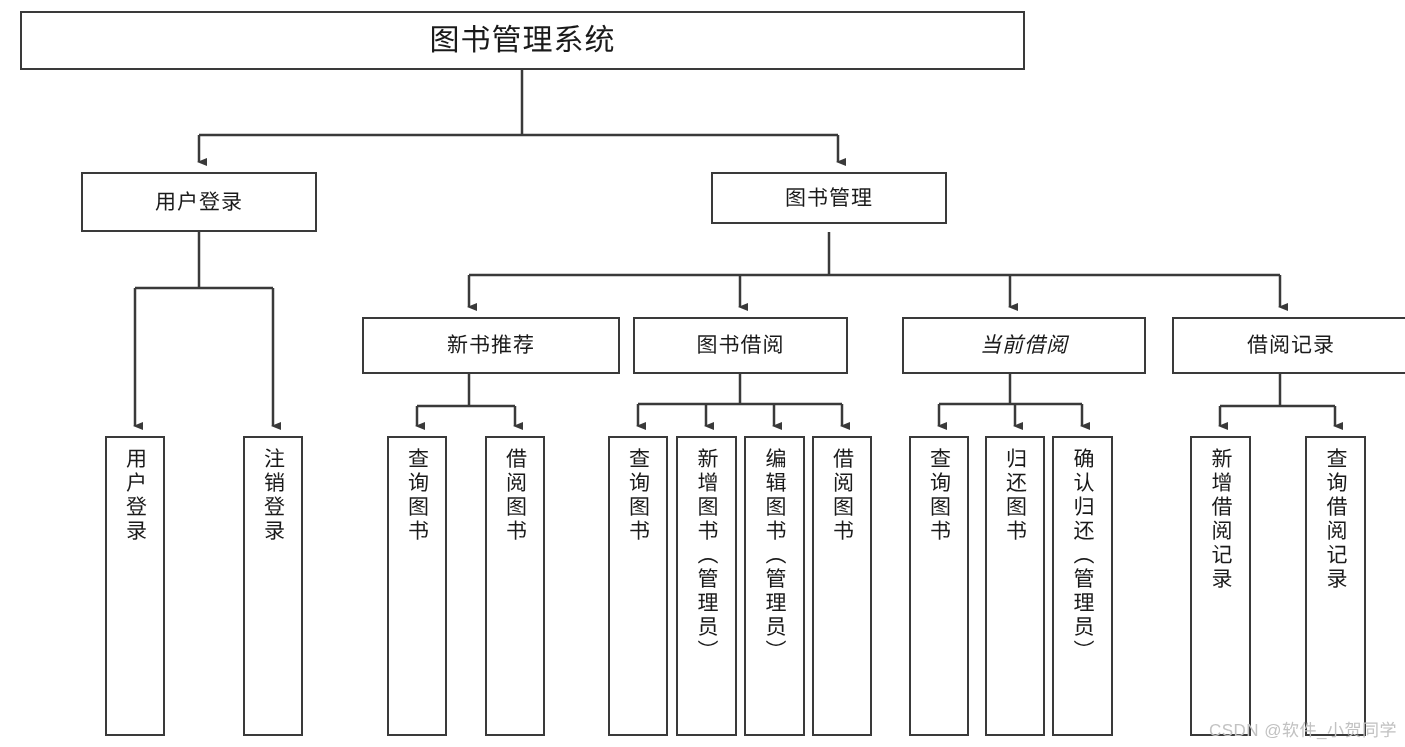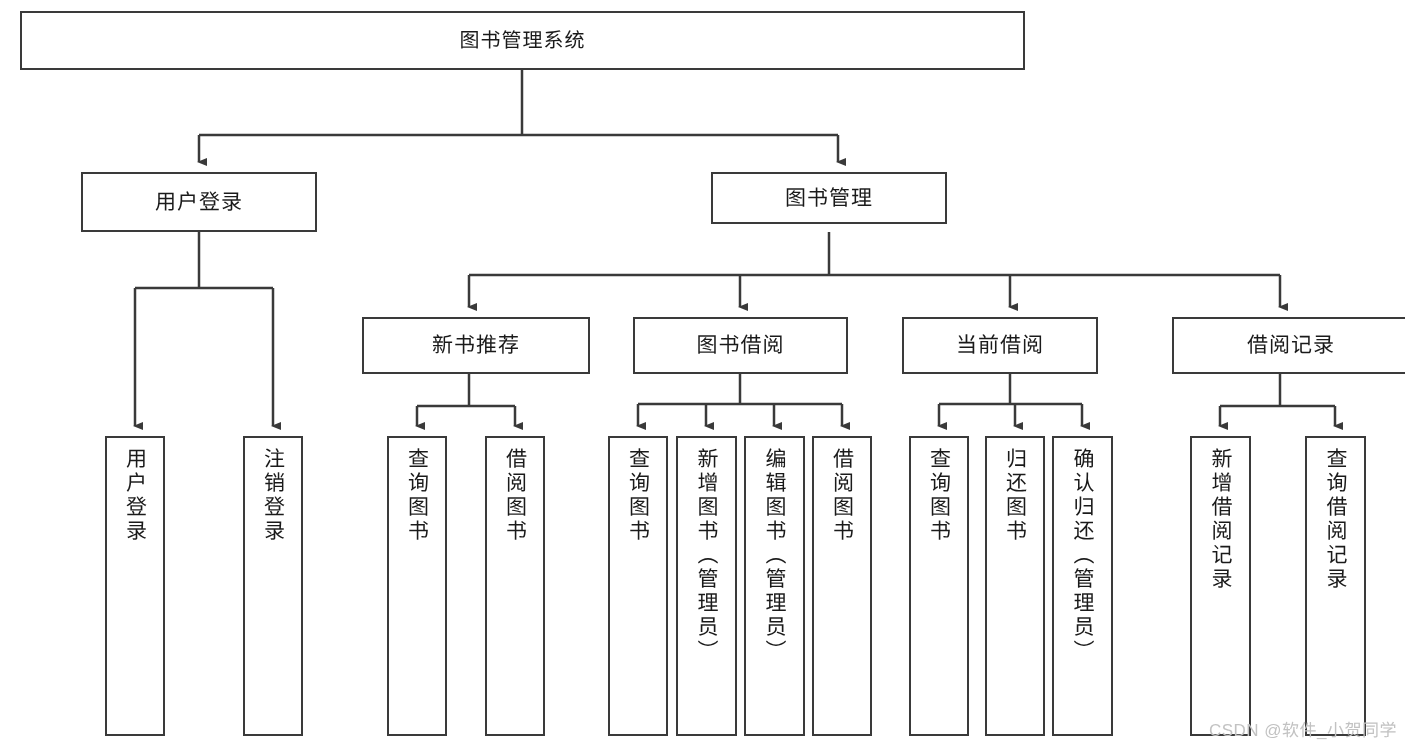--- a/index.html
+++ b/index.html
@@ -26,21 +26,21 @@
     z-index:2;
   }
   .node .lbl{
     display:block;
     text-align:center;
     line-height:1.15;
     white-space:nowrap;
   }
   
   .h-node .lbl{font-size:21px;letter-spacing:1px;}
-  .root .lbl{font-size:20px;letter-spacing:1px;}
+  .root .lbl{font-size:30px;letter-spacing:1px;}
 
   
   .v-node{
     align-items:flex-start;
     padding-top:10px;
   }
   .v-node .lbl{
     writing-mode:vertical-rl;
     text-orientation:upright;
     font-size:21px;
@@ -121,27 +121,27 @@
     <span class="lbl">图书管理系统</span>
   </div>
 
   <div class="node h-node" style="left:81px;top:172px;width:236px;height:60px;">
     <span class="lbl">用户登录</span>
   </div>
   <div class="node h-node" style="left:711px;top:172px;width:236px;height:52px;">
     <span class="lbl">图书管理</span>
   </div>
 
-  <div class="node h-node" style="left:362px;top:317px;width:228px;height:57px;">
+  <div class="node h-node" style="left:362px;top:317px;width:258px;height:57px;">
     <span class="lbl">新书推荐</span>
   </div>
   <div class="node h-node" style="left:633px;top:317px;width:215px;height:57px;">
     <span class="lbl">图书借阅</span>
   </div>
-  <div class="node h-node" style="left:902px;top:317px;width:196px;height:57px;">
+  <div class="node h-node" style="left:902px;top:317px;width:244px;height:57px;font-style:italic;">
     <span class="lbl">当前借阅</span>
   </div>
   <div class="node h-node" style="left:1172px;top:317px;width:238px;height:57px;">
     <span class="lbl">借阅记录</span>
   </div>
 
   <div class="node v-node" style="left:105px;top:436px;width:60px;height:300px;">
     <span class="lbl">用户登录</span>
   </div>
   <div class="node v-node" style="left:243px;top:436px;width:60px;height:300px;">

